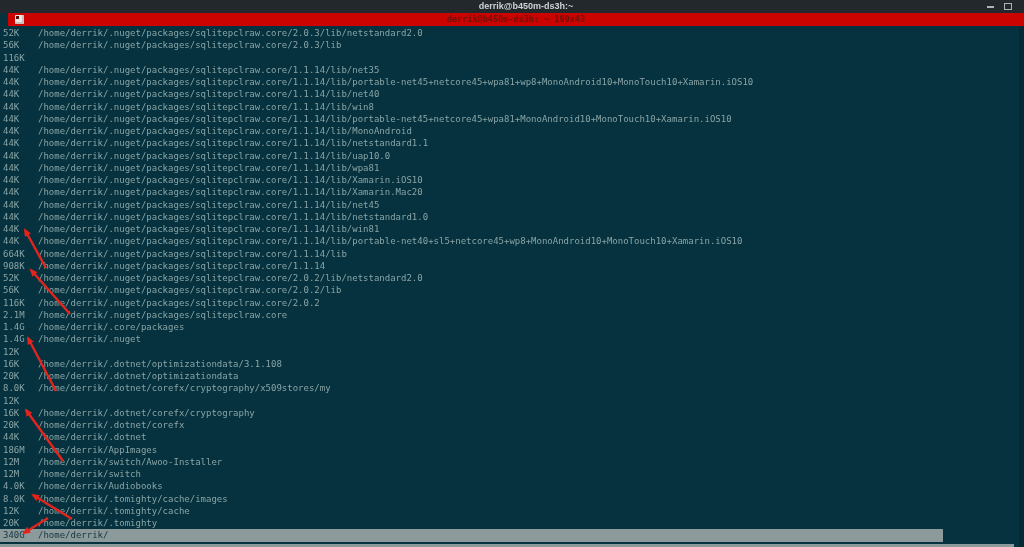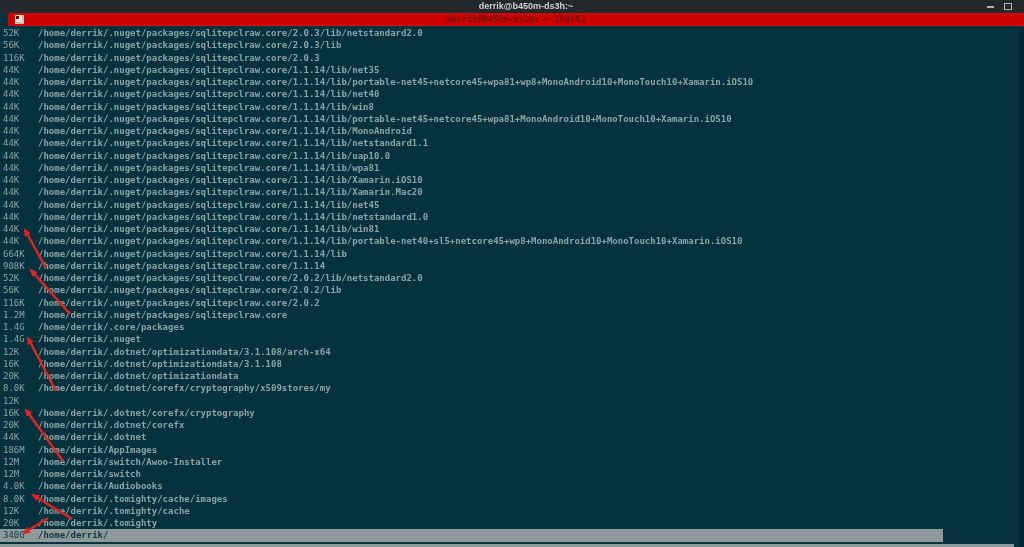--- a/index.html
+++ b/index.html
@@ -30,21 +30,21 @@
     box-shadow: inset -2px -2px 0 #c9c2ba;
   }
   .tab-icon::after {
     content:""; position:absolute; left:1px; top:1px; width:3px; height:3px;
     background:#5d0b08;
   }
   
   .output { position:absolute; top:27px; left:0; right:0; }
   .line { position:relative; height:12.25px; font:9px/12.25px "DejaVu Sans Mono", monospace; color:var(--fg); white-space:pre; }
   .line .size { position:absolute; left:3px; top:0; }
-  .line .path { position:absolute; left:38px; top:0;font-weight:bold; }
+  .line .path { position:absolute; left:38px; top:0; }
   .line.hl { background:var(--hlbg); width:943px; color:var(--hlfg); }
   .bottom-strip { position:absolute; left:0; bottom:0; width:1014px; height:3px; background:var(--hlbg); }
   .scrollbar { position:absolute; right:0; top:26px; bottom:0; width:5px; background:var(--scrollbar); }
   .arrows { position:absolute; left:0; top:0; width:1024px; height:547px; pointer-events:none; }
 </style>
 </head>
 <body>
 
 <div class="screen">
 
@@ -57,45 +57,45 @@
   </div>
 
   <div class="tabbar">
     <span class="tab-icon"></span>
     <span class="tab-title">derrik@b450m-ds3h: ~ 190x43</span>
   </div>
 
   <div class="output">
       <div class="line"><span class="size">52K</span><span class="path">/home/derrik/.nuget/packages/sqlitepclraw.core/2.0.3/lib/netstandard2.0</span></div>
       <div class="line"><span class="size">56K</span><span class="path">/home/derrik/.nuget/packages/sqlitepclraw.core/2.0.3/lib</span></div>
-      <div class="line"><span class="size">116K</span><span class="path">/home/derrik/.nuget/packages/sqlitepclraw.core/2.0.3</span></div>
+      <div class="line"><span class="size">116K</span></div>
       <div class="line"><span class="size">44K</span><span class="path">/home/derrik/.nuget/packages/sqlitepclraw.core/1.1.14/lib/net35</span></div>
       <div class="line"><span class="size">44K</span><span class="path">/home/derrik/.nuget/packages/sqlitepclraw.core/1.1.14/lib/portable-net45+netcore45+wpa81+wp8+MonoAndroid10+MonoTouch10+Xamarin.iOS10</span></div>
       <div class="line"><span class="size">44K</span><span class="path">/home/derrik/.nuget/packages/sqlitepclraw.core/1.1.14/lib/net40</span></div>
       <div class="line"><span class="size">44K</span><span class="path">/home/derrik/.nuget/packages/sqlitepclraw.core/1.1.14/lib/win8</span></div>
       <div class="line"><span class="size">44K</span><span class="path">/home/derrik/.nuget/packages/sqlitepclraw.core/1.1.14/lib/portable-net45+netcore45+wpa81+MonoAndroid10+MonoTouch10+Xamarin.iOS10</span></div>
       <div class="line"><span class="size">44K</span><span class="path">/home/derrik/.nuget/packages/sqlitepclraw.core/1.1.14/lib/MonoAndroid</span></div>
       <div class="line"><span class="size">44K</span><span class="path">/home/derrik/.nuget/packages/sqlitepclraw.core/1.1.14/lib/netstandard1.1</span></div>
       <div class="line"><span class="size">44K</span><span class="path">/home/derrik/.nuget/packages/sqlitepclraw.core/1.1.14/lib/uap10.0</span></div>
       <div class="line"><span class="size">44K</span><span class="path">/home/derrik/.nuget/packages/sqlitepclraw.core/1.1.14/lib/wpa81</span></div>
       <div class="line"><span class="size">44K</span><span class="path">/home/derrik/.nuget/packages/sqlitepclraw.core/1.1.14/lib/Xamarin.iOS10</span></div>
       <div class="line"><span class="size">44K</span><span class="path">/home/derrik/.nuget/packages/sqlitepclraw.core/1.1.14/lib/Xamarin.Mac20</span></div>
       <div class="line"><span class="size">44K</span><span class="path">/home/derrik/.nuget/packages/sqlitepclraw.core/1.1.14/lib/net45</span></div>
       <div class="line"><span class="size">44K</span><span class="path">/home/derrik/.nuget/packages/sqlitepclraw.core/1.1.14/lib/netstandard1.0</span></div>
       <div class="line"><span class="size">44K</span><span class="path">/home/derrik/.nuget/packages/sqlitepclraw.core/1.1.14/lib/win81</span></div>
       <div class="line"><span class="size">44K</span><span class="path">/home/derrik/.nuget/packages/sqlitepclraw.core/1.1.14/lib/portable-net40+sl5+netcore45+wp8+MonoAndroid10+MonoTouch10+Xamarin.iOS10</span></div>
       <div class="line"><span class="size">664K</span><span class="path">/home/derrik/.nuget/packages/sqlitepclraw.core/1.1.14/lib</span></div>
       <div class="line"><span class="size">908K</span><span class="path">/home/derrik/.nuget/packages/sqlitepclraw.core/1.1.14</span></div>
       <div class="line"><span class="size">52K</span><span class="path">/home/derrik/.nuget/packages/sqlitepclraw.core/2.0.2/lib/netstandard2.0</span></div>
       <div class="line"><span class="size">56K</span><span class="path">/home/derrik/.nuget/packages/sqlitepclraw.core/2.0.2/lib</span></div>
       <div class="line"><span class="size">116K</span><span class="path">/home/derrik/.nuget/packages/sqlitepclraw.core/2.0.2</span></div>
-      <div class="line"><span class="size">1.2M</span><span class="path">/home/derrik/.nuget/packages/sqlitepclraw.core</span></div>
+      <div class="line"><span class="size">2.1M</span><span class="path">/home/derrik/.nuget/packages/sqlitepclraw.core</span></div>
       <div class="line"><span class="size">1.4G</span><span class="path">/home/derrik/.core/packages</span></div>
       <div class="line"><span class="size">1.4G</span><span class="path">/home/derrik/.nuget</span></div>
-      <div class="line"><span class="size">12K</span><span class="path">/home/derrik/.dotnet/optimizationdata/3.1.108/arch-x64</span></div>
+      <div class="line"><span class="size">12K</span></div>
       <div class="line"><span class="size">16K</span><span class="path">/home/derrik/.dotnet/optimizationdata/3.1.108</span></div>
       <div class="line"><span class="size">20K</span><span class="path">/home/derrik/.dotnet/optimizationdata</span></div>
       <div class="line"><span class="size">8.0K</span><span class="path">/home/derrik/.dotnet/corefx/cryptography/x509stores/my</span></div>
       <div class="line"><span class="size">12K</span></div>
       <div class="line"><span class="size">16K</span><span class="path">/home/derrik/.dotnet/corefx/cryptography</span></div>
       <div class="line"><span class="size">20K</span><span class="path">/home/derrik/.dotnet/corefx</span></div>
       <div class="line"><span class="size">44K</span><span class="path">/home/derrik/.dotnet</span></div>
       <div class="line"><span class="size">186M</span><span class="path">/home/derrik/AppImages</span></div>
       <div class="line"><span class="size">12M</span><span class="path">/home/derrik/switch/Awoo-Installer</span></div>
       <div class="line"><span class="size">12M</span><span class="path">/home/derrik/switch</span></div>

